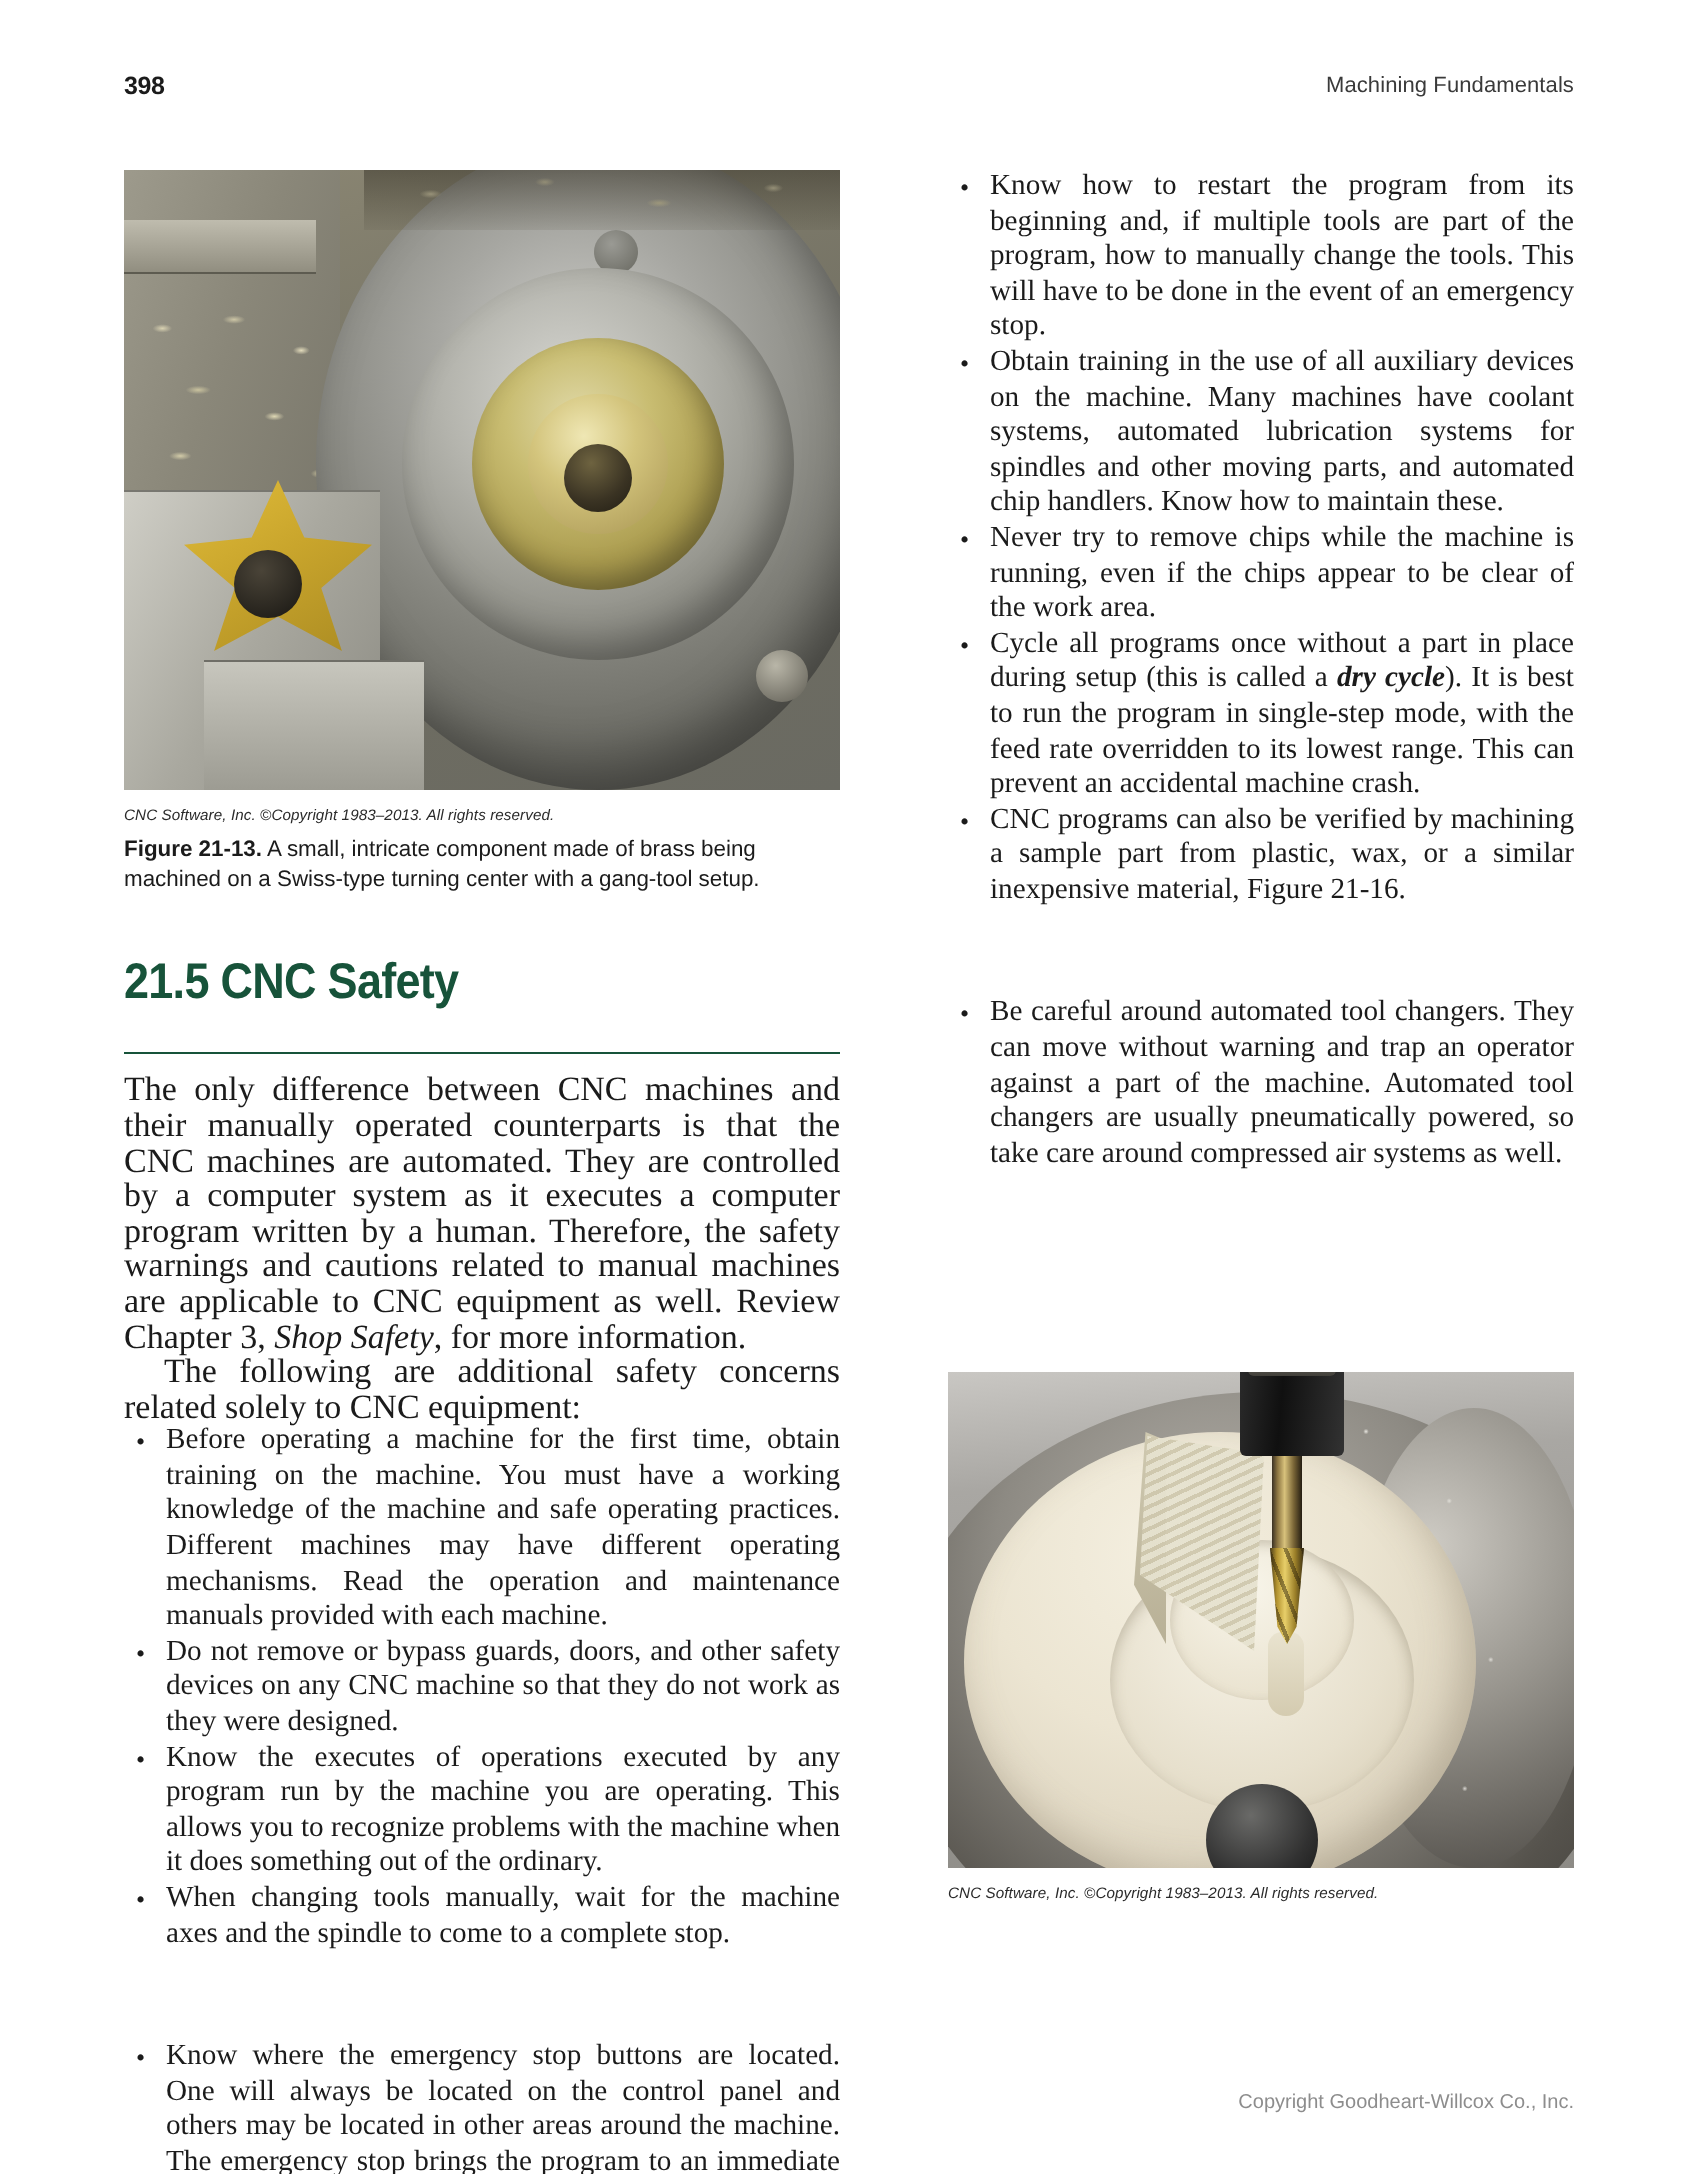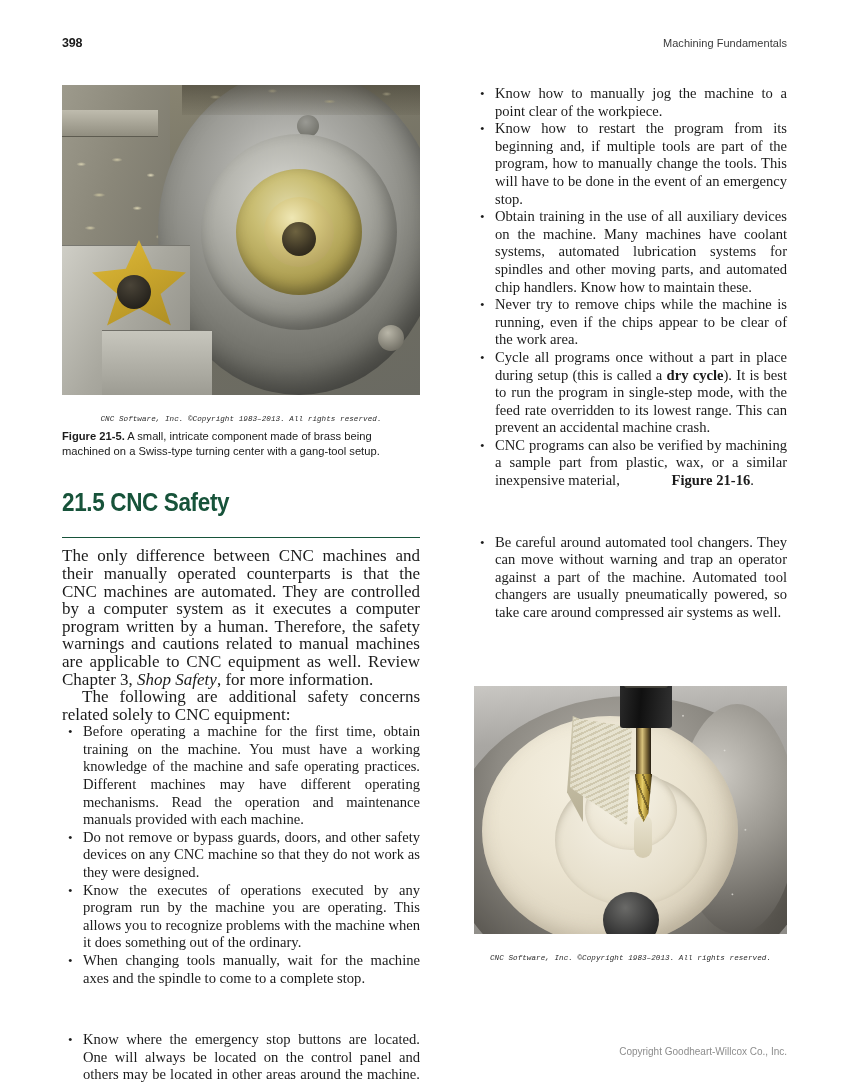--- a/index.html
+++ b/index.html
@@ -58,26 +58,26 @@
   .figure { position: relative; }
   .photo {
     position: relative;
     overflow: hidden;
     background: #8e8a7e;
   }
   .photo-1 { width: 358px; height: 310px; }
   .photo-2 { width: 313px; height: 248px; }
 
   .credit {
-    font-family: Liberation Mono, monospace;
+    font-family: Liberation Sans, sans-serif;
     font-style: italic;
     font-size: 7.6px;
     color: #2b2b2b;
-    text-align: center;
-    margin-top: 20px;
+    text-align: left;
+    margin-top: 8px;
     letter-spacing: 0.05px;
   }
   .fig-caption {
     font-family: "Liberation Sans", "DejaVu Sans", sans-serif;
     font-size: 11.2px;
     line-height: 15.3px;
     color: #1b1b1b;
     margin-top: 6px;
   }
   .fig-caption b { font-weight: bold; }
@@ -128,22 +128,22 @@
   }
   ul.safety li::before {
     content: "\2022";
     position: absolute;
     left: 6px;
     top: 0;
     font-size: 13px;
     line-height: 17.6px;
   }
   ul.safety li:last-child { text-align: justify; margin-top: 44px; }
-  .bi { font-weight: bold; }
-  .b  { font-weight: bold; margin-left: 48px; }
+  .bi { font-weight: bold; font-style: italic; }
+  .b  { font-weight: normal; }
   .i  { font-style: italic; }
 
   
   .footer {
     position: absolute;
     bottom: 30px;
     right: 62px;
     font-family: "Liberation Sans", "DejaVu Sans", sans-serif;
     font-size: 10px;
     color: #8d8d8d;
@@ -364,21 +364,21 @@
       </div>
       <div class="p1-chips-top"></div>
       <div class="p1-holder"></div>
       <div class="p1-star"></div>
       <div class="p1-star-hole"></div>
       <div class="p1-holder2"></div>
       <div class="p1-bolt"></div>
     </div>
     <div class="credit">CNC Software, Inc. ©Copyright 1983–2013. All rights reserved.</div>
     <figcaption class="fig-caption">
-      <b>Figure 21-5.</b><span> A small, intricate component made of brass being machined on a Swiss-type turning center with a gang-tool setup.</span>
+      <b>Figure 21-13.</b><span> A small, intricate component made of brass being machined on a Swiss-type turning center with a gang-tool setup.</span>
     </figcaption>
   </figure>
 
   <h2 class="section-head" style="color: rgb(23, 83, 58);">21.5 CNC Safety</h2>
   <hr class="section-rule" style="border-top-color: rgb(23, 83, 58);">
 
   <p class="body"><span>The only difference between CNC machines and their manually operated counterparts is that the CNC machines are automated. They are controlled by a computer system as it executes a computer program written by a human. Therefore, the safety warnings and cautions related to manual machines are applicable to CNC equipment as well. Review Chapter 3, </span><span class="i">Shop Safety</span><span>, for more information.</span></p>
 
   <p class="body">The following are additional safety concerns related solely to CNC equipment:</p>
 
@@ -387,21 +387,20 @@
     <li>Do not remove or bypass guards, doors, and other safety devices on any CNC machine so that they do not work as they were designed.</li>
     <li>Know the executes of operations executed by any program run by the machine you are operating. This allows you to recognize problems with the machine when it does something out of the ordinary.</li>
     <li>When changing tools manually, wait for the machine axes and the spindle to come to a complete stop.</li>
     <li><span>Know where the emergency stop buttons are located. One will always be located on the control panel and others may be located in other areas around the machine. The emergency stop brings the program to an immediate halt.</span></li>
   </ul>
 </div>
 
 <div class="col col-right">
 
   <ul class="safety" style="margin-bottom:10px;">
-    <li>Know how to manually jog the machine to a point clear of the workpiece.</li>
     <li>Know how to restart the program from its beginning and, if multiple tools are part of the program, how to manually change the tools. This will have to be done in the event of an emergency stop.</li>
     <li>Obtain training in the use of all auxiliary devices on the machine. Many machines have coolant systems, automated lubrication systems for spindles and other moving parts, and automated chip handlers. Know how to maintain these.</li>
     <li>Never try to remove chips while the machine is running, even if the chips appear to be clear of the work area.</li>
     <li><span>Cycle all programs once without a part in place during setup (this is called a </span><span class="bi">dry cycle</span><span>). It is best to run the program in single-step mode, with the feed rate overridden to its lowest range. This can prevent an accidental machine crash.</span></li>
     <li><span>CNC programs can also be verified by machining a sample part from plastic, wax, or a similar inexpensive material, </span><span class="b">Figure 21-16</span><span>.</span></li>
     <li>Be careful around automated tool changers. They can move without warning and trap an operator against a part of the machine. Automated tool changers are usually pneumatically powered, so take care around compressed air systems as well.</li>
   </ul>
 
   <figure class="figure" style="margin:0; position:absolute; top:601px; left:0; width:313px;">
     <div class="photo photo-2">

